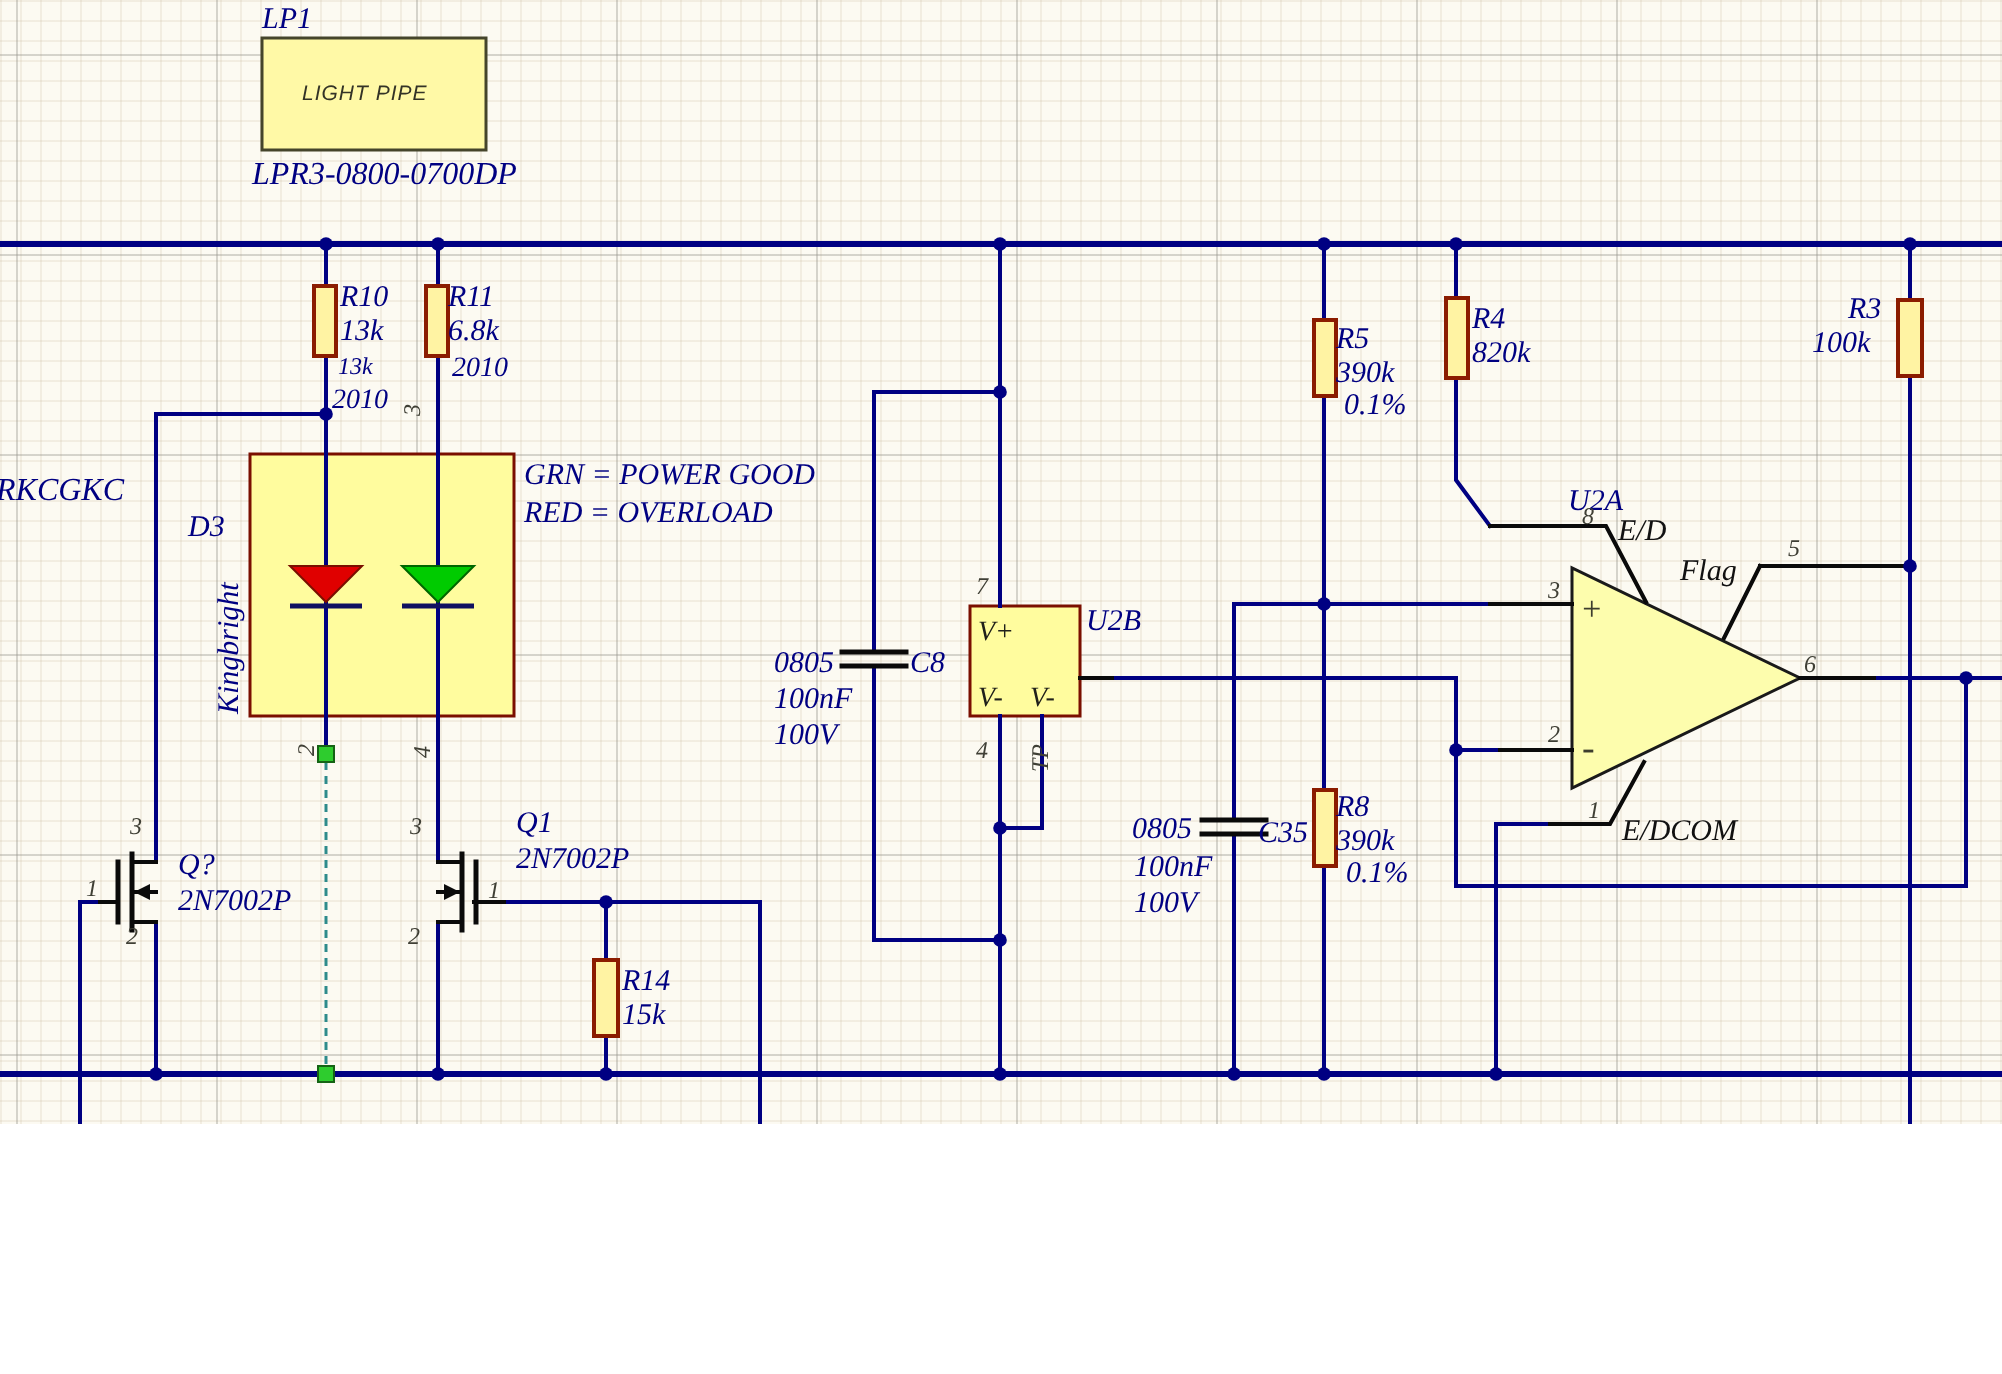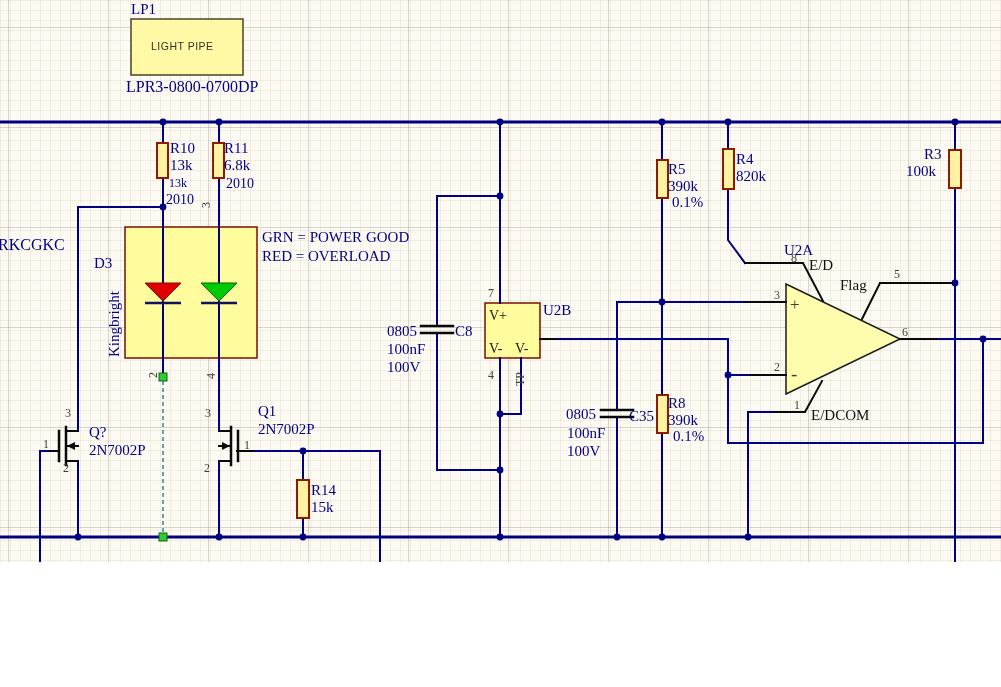--- a/index.html
+++ b/index.html
@@ -8,20 +8,21 @@
     width:1001px;height:562px;
     overflow:hidden;
     background-color:#FCFAF2;
     background-image:
       linear-gradient(rgba(150,148,140,.38) 1px, transparent 1px),
       linear-gradient(90deg, rgba(150,148,140,.38) 1px, transparent 1px),
       linear-gradient(rgba(205,192,165,.22) 1px, transparent 1px),
       linear-gradient(90deg, rgba(205,192,165,.22) 1px, transparent 1px);
     background-size:100px 100px,100px 100px,10px 10px,10px 10px;
     background-position:8px 27px,8px 27px,0 0,0 0;
+    font-style:italic;
   }
   svg{position:absolute;left:0;top:0;}
   .ts{font-family:"Liberation Serif","DejaVu Serif",serif;}
   .t-navy{fill:#000082;font-size:15px;}
   .t-navy-lg{fill:#000082;font-size:16px;}
   .t-navy-sm{fill:#000082;font-size:12px;}
   .t-navy-fp{fill:#000082;font-size:14px;}
   .t-black{fill:#111111;font-size:15px;}
   .t-pin{fill:#3f3f35;font-size:12px;}
   .t-body{fill:#20201a;font-size:14px;}

